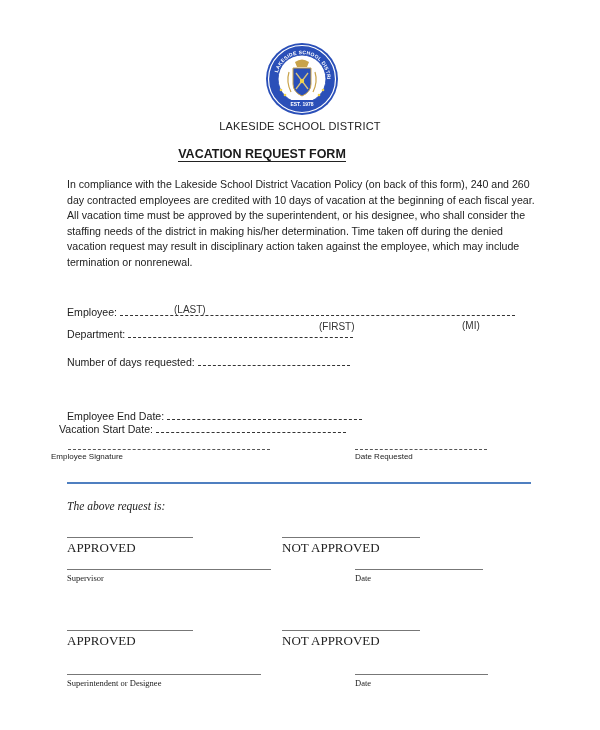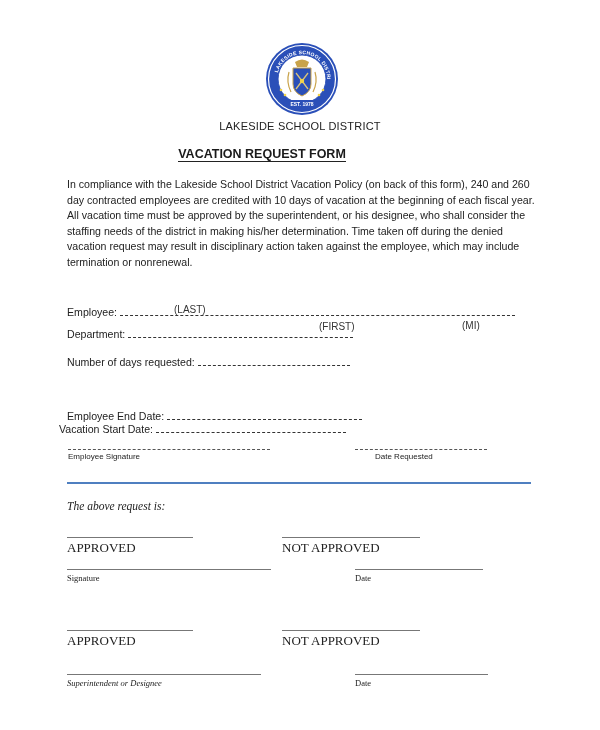--- a/index.html
+++ b/index.html
@@ -73,39 +73,39 @@
 
 <div class="abs field" style="left:59px; top:383px;margin-top:40px;">
   <span>Vacation Start Date:</span><span class="line" style="width:190px;"></span>
 </div>
 
 <div class="abs field" style="left:67px; top:410px;">
   <span>Employee End Date:</span><span class="line" style="width:195px;"></span>
 </div>
 
 <div class="abs sig-line" style="left:68px; top:449px; width:202px;"></div>
-<div class="abs sig-label" style="left:68px; top:452px;">Employee Signature</div>
+<div class="abs sig-label" style="left:51px; top:452px;">Employee Signature</div>
 <div class="abs sig-line" style="left:355px; top:449px; width:132px;"></div>
-<div class="abs sig-label" style="left:375px; top:452px;">Date Requested</div>
+<div class="abs sig-label" style="left:355px; top:452px;">Date Requested</div>
 
 <div class="abs hr-blue"></div>
 
 <div class="abs serif" style="left:67px; top:500px; font-size:11.5px; color:#222;font-style:italic;">The above request is:</div>
 
 <div class="abs sig-line" style="left:67px; top:537px; width:126px; border-top-style:solid; border-color:#777;"></div>
 <div class="abs serif approve-label" style="left:67px; top:540px;">APPROVED</div>
 <div class="abs sig-line" style="left:282px; top:537px; width:138px; border-top-style:solid; border-color:#777;"></div>
 <div class="abs serif approve-label" style="left:282px; top:540px;">NOT APPROVED</div>
 
 <div class="abs sig-line" style="left:67px; top:569px; width:204px; border-top-style:solid; border-color:#777;"></div>
-<div class="abs serif small-serif" style="left:67px; top:573px;">Signature</div>
+<div class="abs serif small-serif" style="left:67px; top:573px;">Supervisor</div>
 <div class="abs sig-line" style="left:355px; top:569px; width:128px; border-top-style:solid; border-color:#777;"></div>
 <div class="abs serif small-serif" style="left:355px; top:573px;">Date</div>
 
 <div class="abs sig-line" style="left:67px; top:630px; width:126px; border-top-style:solid; border-color:#777;"></div>
 <div class="abs serif approve-label" style="left:67px; top:633px;">APPROVED</div>
 <div class="abs sig-line" style="left:282px; top:630px; width:138px; border-top-style:solid; border-color:#777;"></div>
 <div class="abs serif approve-label" style="left:282px; top:633px;">NOT APPROVED</div>
 
 <div class="abs sig-line" style="left:67px; top:674px; width:194px; border-top-style:solid; border-color:#777;"></div>
-<div class="abs serif small-serif" style="left:67px; top:678px;font-style:italic;">Superintendent or Designee</div>
+<div class="abs serif small-serif" style="left:67px; top:678px;">Superintendent or Designee</div>
 <div class="abs sig-line" style="left:355px; top:674px; width:133px; border-top-style:solid; border-color:#777;"></div>
 <div class="abs serif small-serif" style="left:355px; top:678px;">Date</div>
 
 </body></html>

